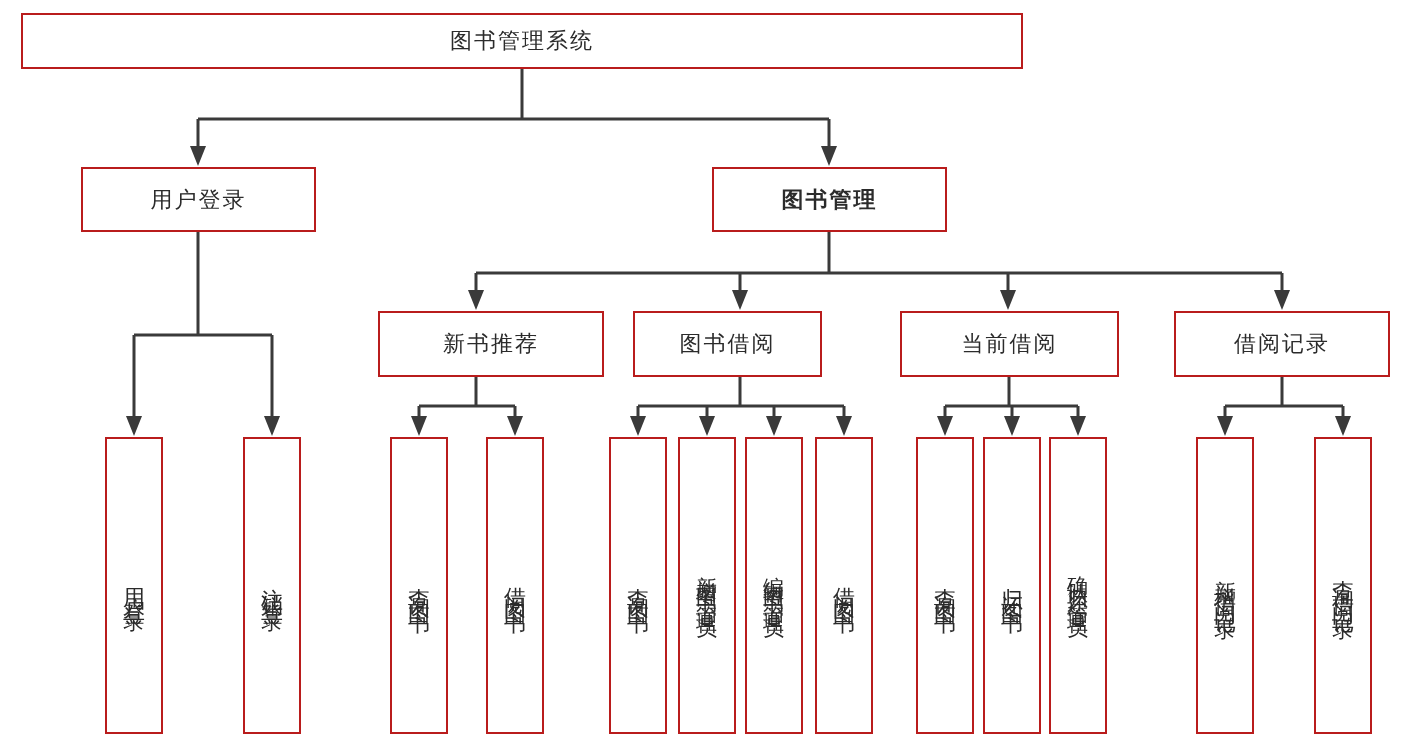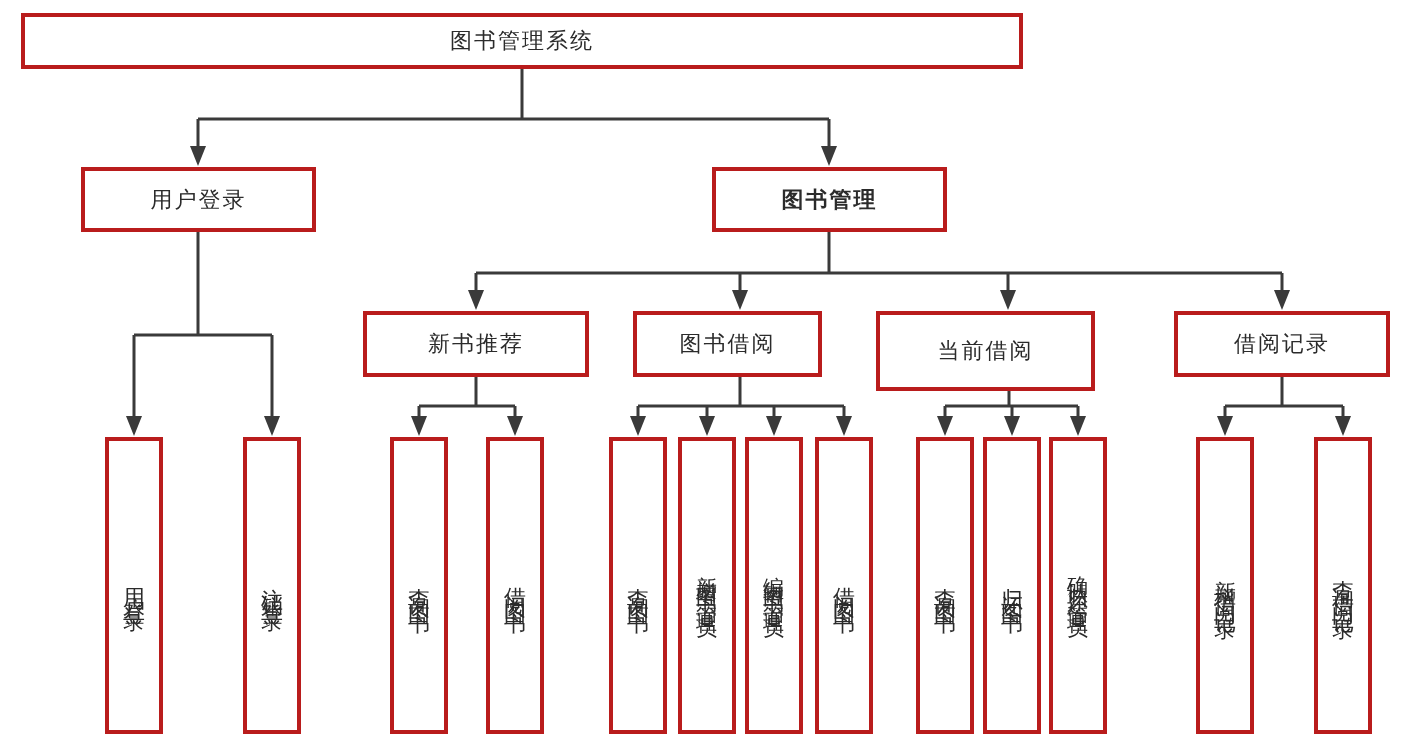--- a/index.html
+++ b/index.html
@@ -17,21 +17,21 @@
   }
   #wires {
     position: absolute;
     left: 0; top: 0;
     width: 1405px;
     height: 747px;
   }
   .box {
     position: absolute;
     box-sizing: border-box;
-    border: 4px solid #b91c1c;
+    border: 2px solid #b91c1c;
     background: #ffffff;
     display: flex;
     align-items: center;
     justify-content: center;
     color: #2b2b2b;
     font-size: 22px;
     letter-spacing: 2px;
     white-space: nowrap;
   }
   .leaf {
@@ -123,23 +123,23 @@
       <path class="arrowhead" d="M1225 436 l-8 -20 h16 Z"></path>
       <path class="arrowhead" d="M1343 436 l-8 -20 h16 Z"></path>
     </g>
   </svg>
 
   <div class="box" style="left:21px; top:13px; width:1002px; height:56px;">图书管理系统</div>
 
   <div class="box" style="left:81px; top:167px; width:235px; height:65px;">用户登录</div>
   <div class="box" style="left:712px; top:167px; width:235px; height:65px;font-weight:bold;">图书管理</div>
 
-  <div class="box" style="left:363px; top:311px; width:226px; height:66px;">新书推荐</div>
+  <div class="box" style="left:378px; top:311px; width:226px; height:66px;">新书推荐</div>
   <div class="box" style="left:633px; top:311px; width:189px; height:66px;">图书借阅</div>
-  <div class="box" style="left:876px; top:311px; width:219px; height:80px;">当前借阅</div>
+  <div class="box" style="left:900px; top:311px; width:219px; height:66px;">当前借阅</div>
   <div class="box" style="left:1174px; top:311px; width:216px; height:66px;">借阅记录</div>
 
   <div class="box leaf" style="left:105px;">
     <span class="vtext">用户登录</span>
   </div>
   <div class="box leaf" style="left:243px;">
     <span class="vtext">注销登录</span>
   </div>
 
   <div class="box leaf" style="left:390px;">

